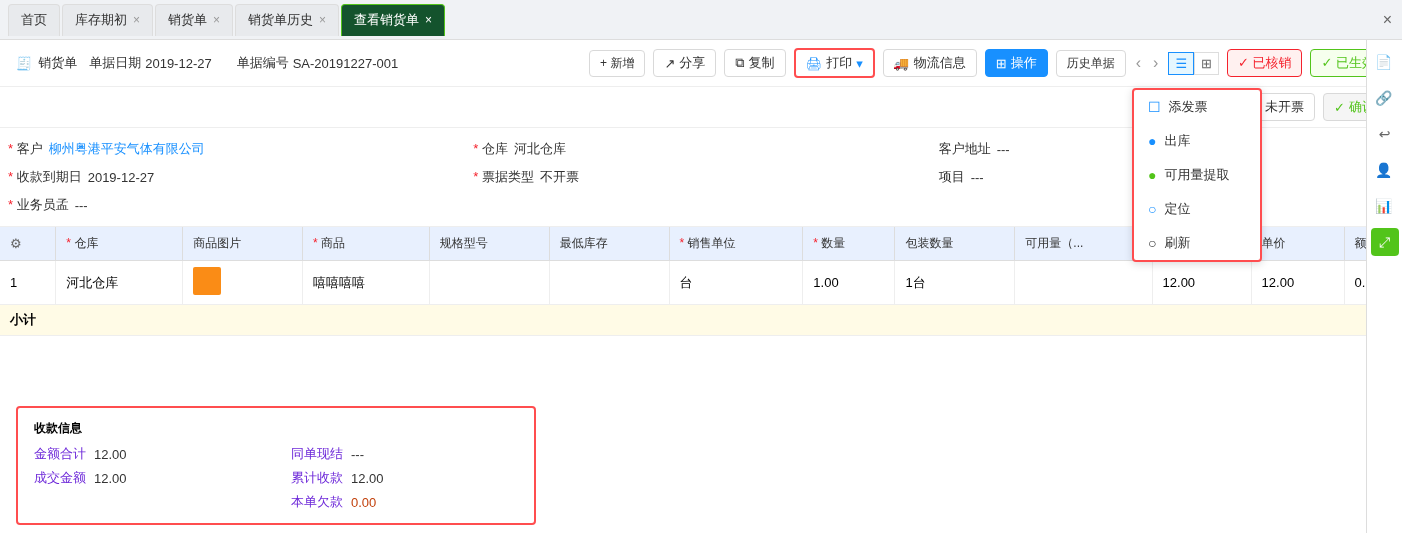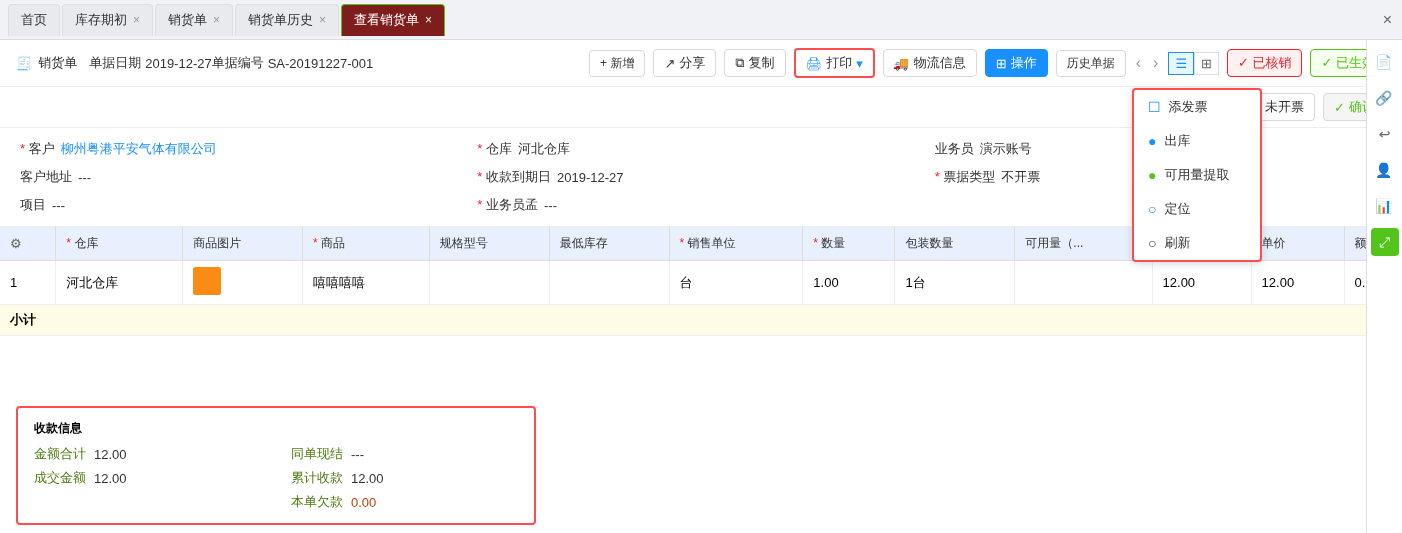--- a/index.html
+++ b/index.html
@@ -9,21 +9,21 @@
     .tab-bar {
       display: flex; align-items: center; background: #f0f2f5; border-bottom: 1px solid #ddd;
       height: 40px; padding: 0 8px; position: relative;
     }
     .tab {
       display: flex; align-items: center; height: 32px; padding: 0 12px;
       border-radius: 4px 4px 0 0; cursor: pointer; color: #333; font-size: 13px;
       margin-right: 2px; background: #e8eaed; border: 1px solid #ddd; border-bottom: none;
     }
     .tab.active {
-      background: #7f1d1d; color: #fff; border-color: #52c41a;
+      background: #14532d; color: #fff; border-color: #52c41a;
     }
     .tab .close-icon { margin-left: 6px; color: #999; font-size: 12px; }
     .tab.active .close-icon { color: #fff; }
     .tab-close-btn {
       position: absolute; right: 10px; top: 50%; transform: translateY(-50%);
       font-size: 16px; color: #666; cursor: pointer;
     }
 
     
     .main-area {
@@ -32,21 +32,21 @@
     }
 
     
     .doc-header {
       display: flex; align-items: center; padding: 8px 16px;
       border-bottom: 1px solid #eee; background: #fff;
       justify-content: space-between;
     }
     .doc-header-left { display: flex; align-items: center; gap: 12px; }
     .doc-title { display: flex; align-items: center; gap: 6px; color: #333; font-size: 14px; }
-    .doc-meta { display: flex; align-items: center; gap: 0; color: #333; font-size: 13px; }
+    .doc-meta { display: flex; align-items: center; gap: 25px; color: #333; font-size: 13px; }
     .doc-meta span { display: flex; align-items: center; gap: 4px; }
     .doc-header-right { display: flex; align-items: center; gap: 8px; }
 
     
     .toolbar-btn {
       display: flex; align-items: center; gap: 4px; padding: 4px 10px;
       border: 1px solid #d9d9d9; border-radius: 4px; background: #fff;
       cursor: pointer; color: #333; font-size: 12px;
     }
     .toolbar-btn.active-op { background: #1890ff; color: #fff; border-color: #1890ff; }
@@ -66,21 +66,21 @@
     .toolbar-btn2 {
       display: flex; align-items: center; gap: 4px; padding: 4px 10px;
       border: 1px solid #d9d9d9; border-radius: 4px; background: #fff;
       cursor: pointer; color: #333; font-size: 12px;
     }
     .toolbar-btn2.green-check { color: #52c41a; }
     .toolbar-btn2.check-btn { background: #f5f5f5; }
 
     
     .form-area {
-      padding: 12px 20px; display: grid; grid-template-columns: 1fr 1fr 1fr;
+      padding: 12px 8px; display: grid; grid-template-columns: 1fr 1fr 1fr;
       gap: 10px; border-bottom: 1px solid #eee;
     }
     .form-row { display: flex; align-items: center; gap: 6px; }
     .form-label { color: #333; white-space: nowrap; font-size: 13px; }
     .form-label.required::before { content: '* '; color: #f5222d; }
     .form-value { color: #333; font-size: 13px; text-align: center; }
     .form-value.link { color: #1890ff; cursor: pointer; }
 
     
     .add-note-btn { color: #fa8c16; cursor: pointer; display: flex; align-items: center; gap: 2px; }
@@ -103,21 +103,21 @@
     .product-img { width: 28px; height: 28px; background: #fa8c16; border-radius: 2px; display: inline-block; }
 
     
     .summary-section {
       padding: 12px 16px; border: 2px solid #ff4d4f; margin: 8px 16px;
       border-radius: 4px; background: #fff; max-width: 520px;
     }
     .summary-title { font-weight: bold; margin-bottom: 8px; font-size: 12px; }
     .summary-grid { display: grid; grid-template-columns: 1fr 1fr; gap: 6px 30px; }
     .summary-row { display: flex; align-items: center; gap: 8px; }
-    .summary-label { color: #4d7c0f; white-space: nowrap; }
+    .summary-label { color: #6d28d9; white-space: nowrap; }
     .summary-value { color: #333; }
     .summary-value.red { color: #c2410c; }
 
     
     .right-sidebar {
       position: absolute; right: 0; top: 40px; width: 36px;
       background: #fff; border-left: 1px solid #ddd; height: calc(533px - 40px);
       display: flex; flex-direction: column; align-items: center; padding-top: 8px; gap: 8px;
     }
     .sidebar-icon {
@@ -250,24 +250,20 @@
   </div>
 
   <div class="form-area">
     <div class="form-row">
       <span class="form-label required">客户</span>
       <span class="form-value link">柳州粤港平安气体有限公司</span>
     </div>
     <div class="form-row">
       <span class="form-label required">仓库</span>
       <span class="form-value">河北仓库</span>
-    </div>
-    <div class="form-row">
-      <span class="form-label">业务员</span>
-      <span class="form-value">演示账号</span>
     </div>
     <div class="form-row">
       <span class="form-label">客户地址</span>
       <span class="form-value">---</span>
     </div>
     <div class="form-row">
       <span class="form-label required">收款到期日</span>
       <span class="form-value">2019-12-27</span>
     </div>
     <div class="form-row">

